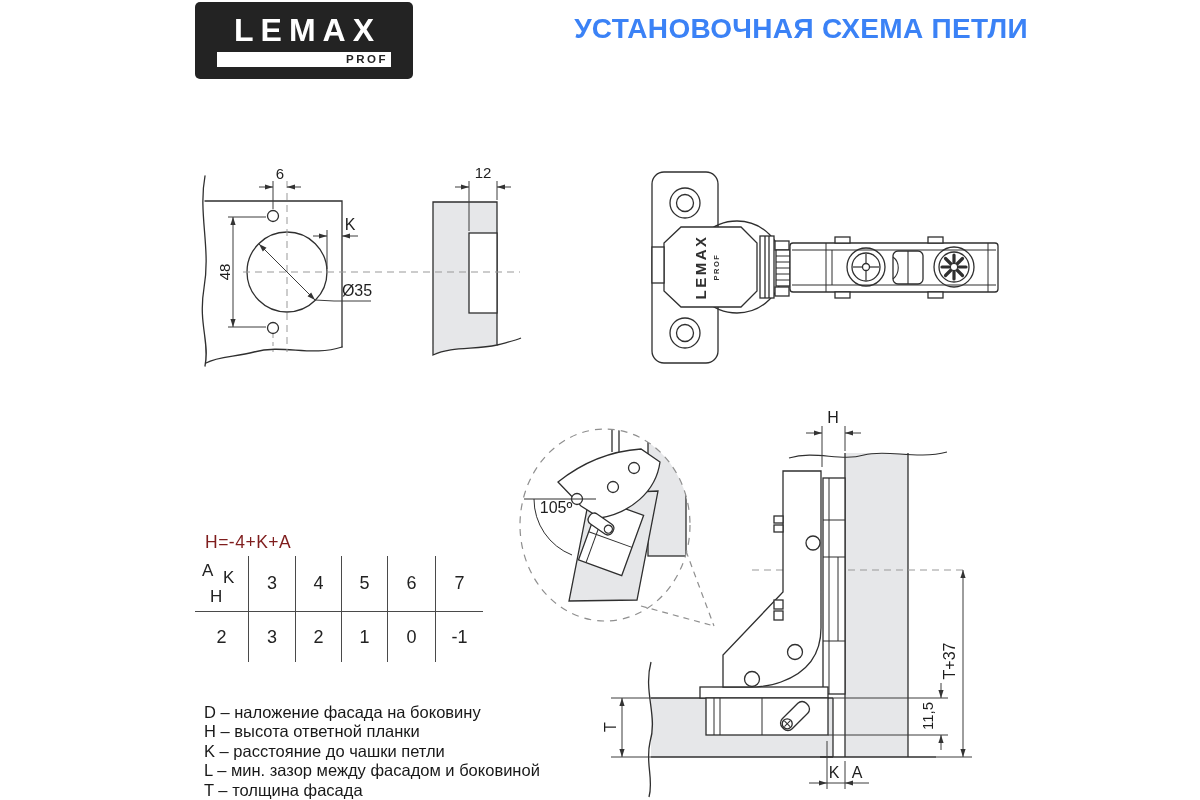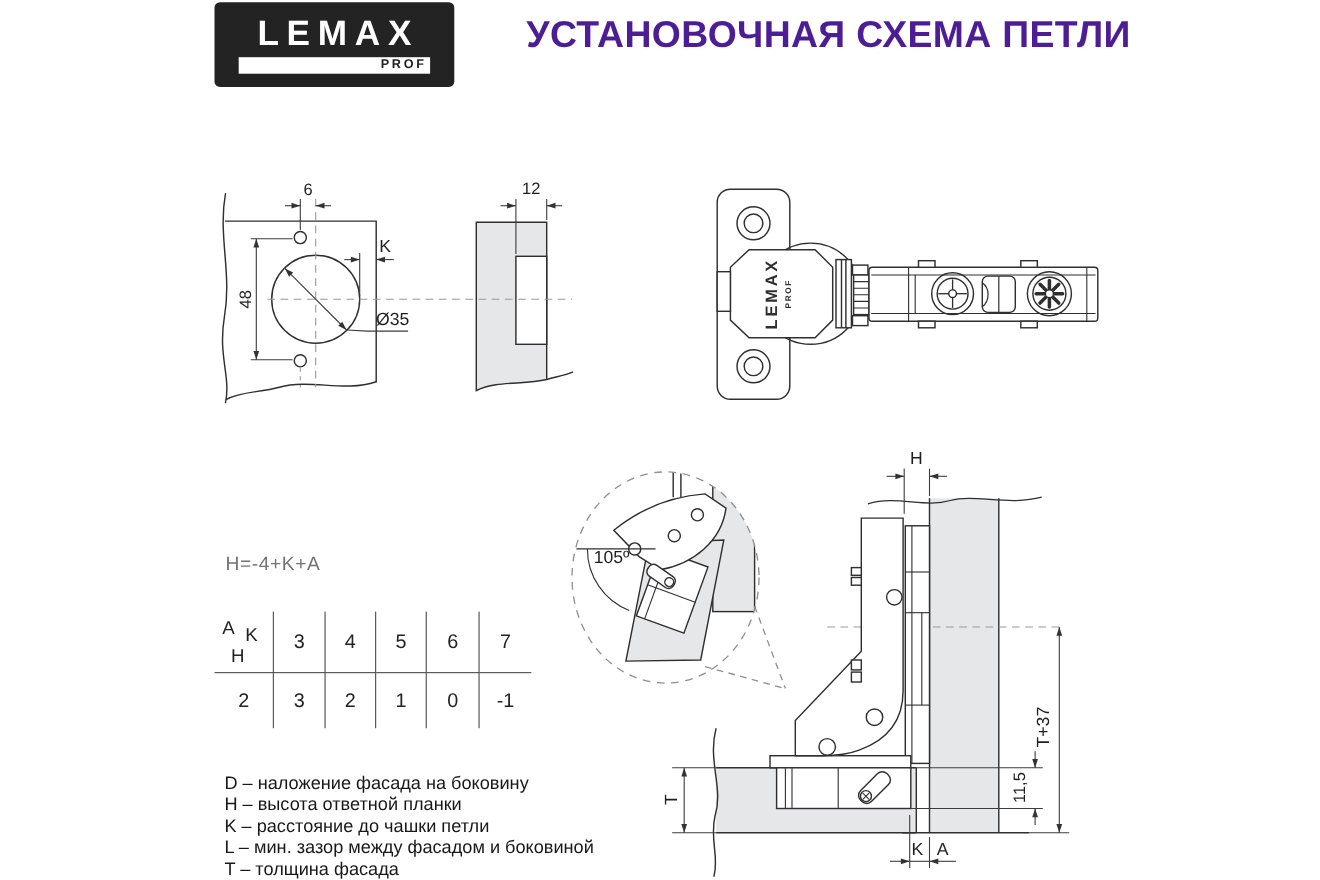--- a/index.html
+++ b/index.html
@@ -8,28 +8,28 @@
   svg{position:absolute;left:0;top:0;}
   
   .logo{position:absolute;left:195px;top:2px;width:218px;height:77px;background:#232323;
         border-radius:5px;display:flex;flex-direction:column;align-items:center;justify-content:center;}
   .logo-main{color:#fff;font-size:32px;font-weight:bold;letter-spacing:7px;margin-left:7px;line-height:1;}
   .logo-bar{margin-top:6px;width:174px;height:15px;background:#fff;display:flex;align-items:center;
             justify-content:flex-end;padding-right:3px;box-sizing:border-box;}
   .logo-sub{font-size:11.5px;font-weight:bold;letter-spacing:2.5px;color:#232323;line-height:1;}
   
   .title-block{position:absolute;right:197px;top:13px;text-align:right;white-space:nowrap;}
-  .title{font-size:34px;font-weight:bold;color:#4c1d95;letter-spacing:0.3px;}
+  .title{font-size:28px;font-weight:bold;color:#3b82f6;letter-spacing:0.3px;}
   .model{font-size:25px;color:#101010;margin-top:2px;}
   
   .dlabel{position:absolute;transform:translate(-50%,-50%);font-size:15px;color:#1e1e1e;white-space:nowrap;}
   .dlabel.big{font-size:16px;}
   .dlabel.rot{transform:translate(-50%,-50%) rotate(-90deg);}
   
-  .formula{position:absolute;left:205px;top:502px;font-size:17.5px;letter-spacing:0.5px;color:#737373;text-align:center;}
+  .formula{position:absolute;left:205px;top:532px;font-size:17.5px;letter-spacing:0.5px;color:#7f1d1d;text-align:center;}
   
   .spec-table{position:absolute;left:195px;top:556px;display:grid;
               grid-template-columns:54px 47px 46px 46px 48px 47px;grid-template-rows:56px 50px;
               font-size:18px;color:#222;}
   .spec-table .cell{display:flex;align-items:center;justify-content:center;border-right:1.5px solid #4a4a4a;}
   .spec-table .r1{border-bottom:1.5px solid #4a4a4a;}
   .spec-table .last{border-right:none;}
   .corner{position:relative;}
   .corner span{position:absolute;font-size:17px;}
   .corner .ca{left:7px;top:5px;}

